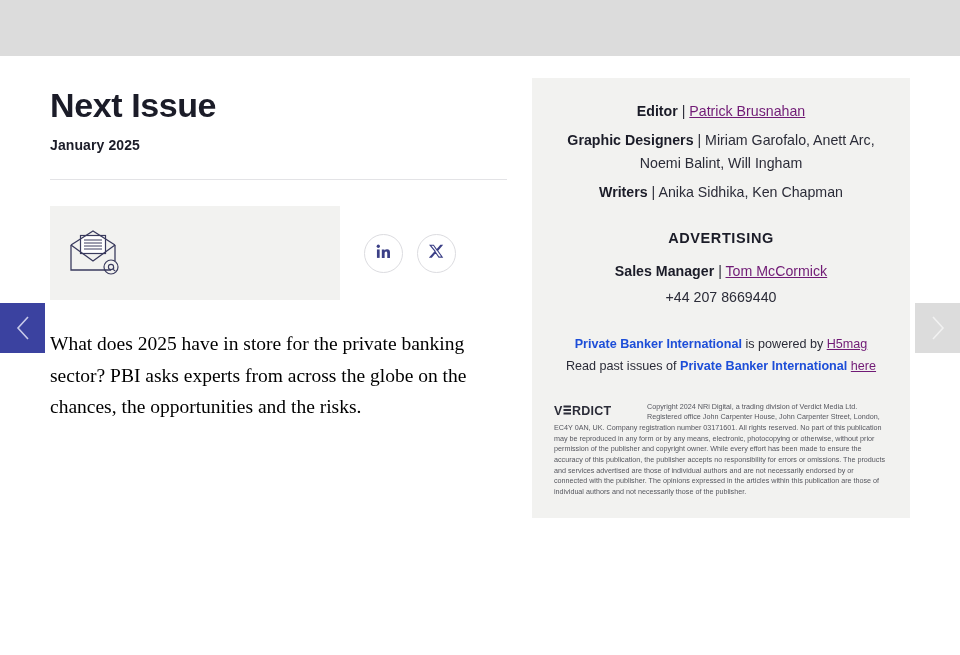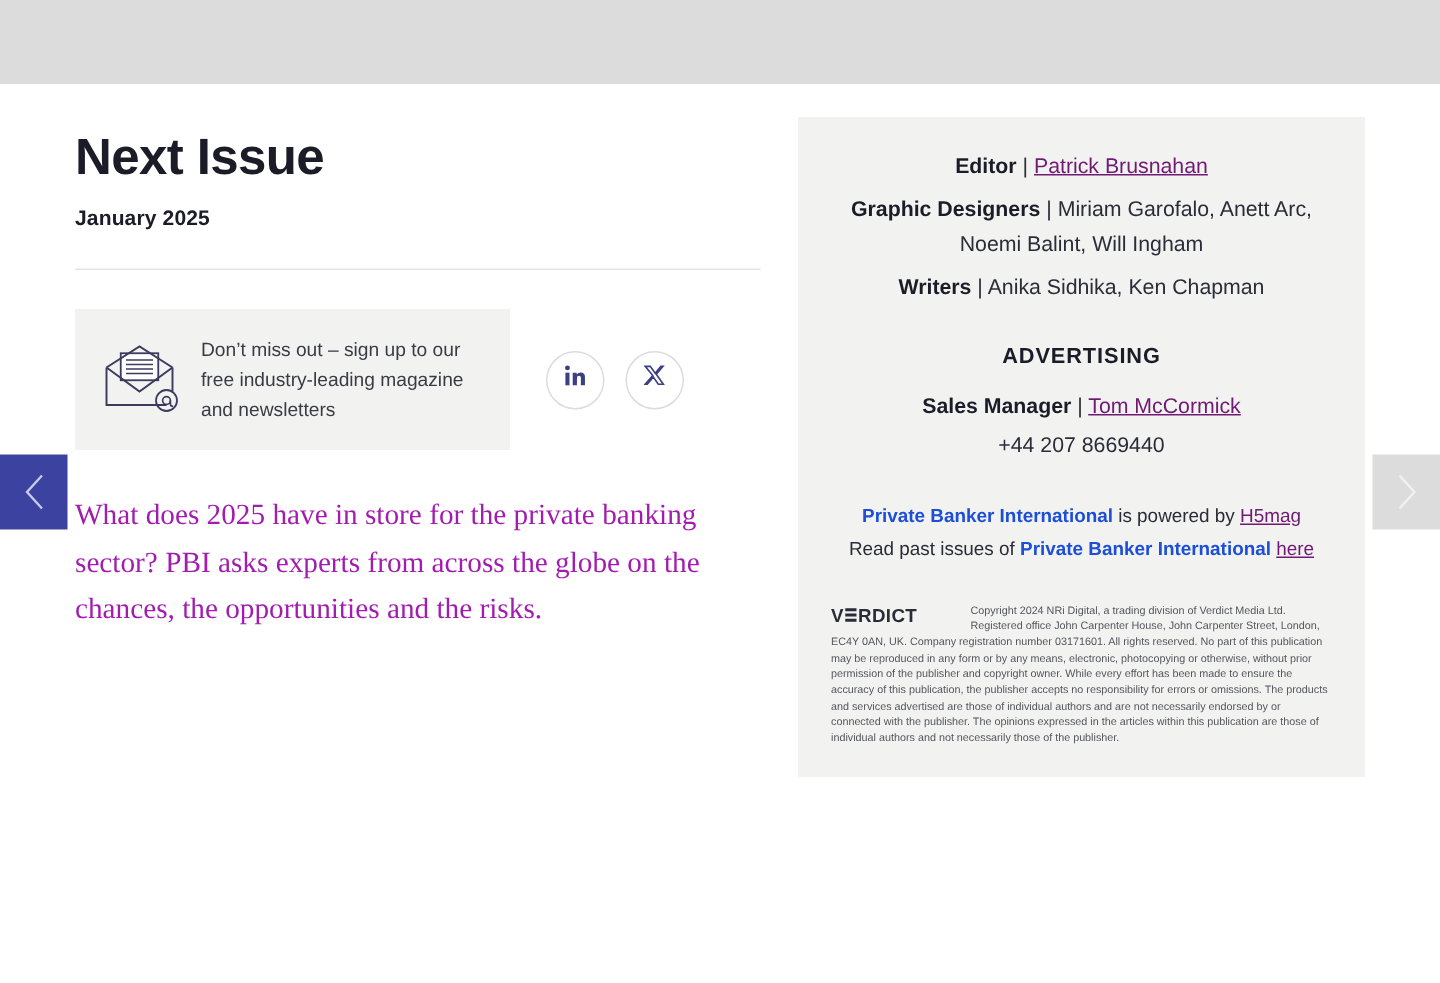--- a/index.html
+++ b/index.html
@@ -128,21 +128,21 @@
     justify-content: center;
     cursor: pointer;
   }
 
   
   #body-copy {
     margin-top: 28px;
     font-family: "Liberation Serif", serif;
     font-size: 19.5px;
     line-height: 1.62;
-    color: #a21caf;
+    color: #000000;
     width: 430px;
   }
 
   
   #info-panel {
     position: absolute;
     left: 532px;
     top: 22px;
     width: 378px;
     height: 440px;
@@ -248,21 +248,20 @@
             <path d="M49 17 L49 33" stroke="#3a3b5e" stroke-width="1.3" fill="none"></path>
 
             <path d="M5 17 L27 3 L49 17" stroke="#3a3b5e" stroke-width="1.3" fill="none"></path>
             <path d="M5 17 L27 33 L49 17" stroke="#3a3b5e" stroke-width="1.3" fill="none"></path>
 
             <circle cx="45" cy="39" r="7" stroke="#3a3b5e" stroke-width="1.2" fill="none"></circle>
             <circle cx="45" cy="39" r="2.6" stroke="#3a3b5e" stroke-width="1.1" fill="none"></circle>
             <path d="M47.6 39 v2.3 q0 1.6 1.8 1.6" stroke="#3a3b5e" stroke-width="1.1" fill="none"></path>
           </svg>
         </span>
-        <span id="newsletter-text">Don’t miss out – sign up to our free industry-leading magazine and newsletters</span>
       </div>
 
       <div id="social-group">
         <div class="social-btn">
           <span>
             <svg width="15" height="15" viewBox="0 0 16 16" aria-hidden="true">
               <rect x="1" y="5.8" width="2.9" height="9" fill="#3b3f86"></rect>
               <circle cx="2.45" cy="2.4" r="1.75" fill="#3b3f86"></circle>
               <path d="M6.2 5.8 h2.8 v1.25 q0.95 -1.45 2.85 -1.45 q3.05 0 3.05 3.3 v5.9 h-2.9 v-5.3 q0 -1.5 -1.35 -1.5 q-1.45 0 -1.45 1.6 v5.2 h-3 z" fill="#3b3f86"></path>
             </svg>

